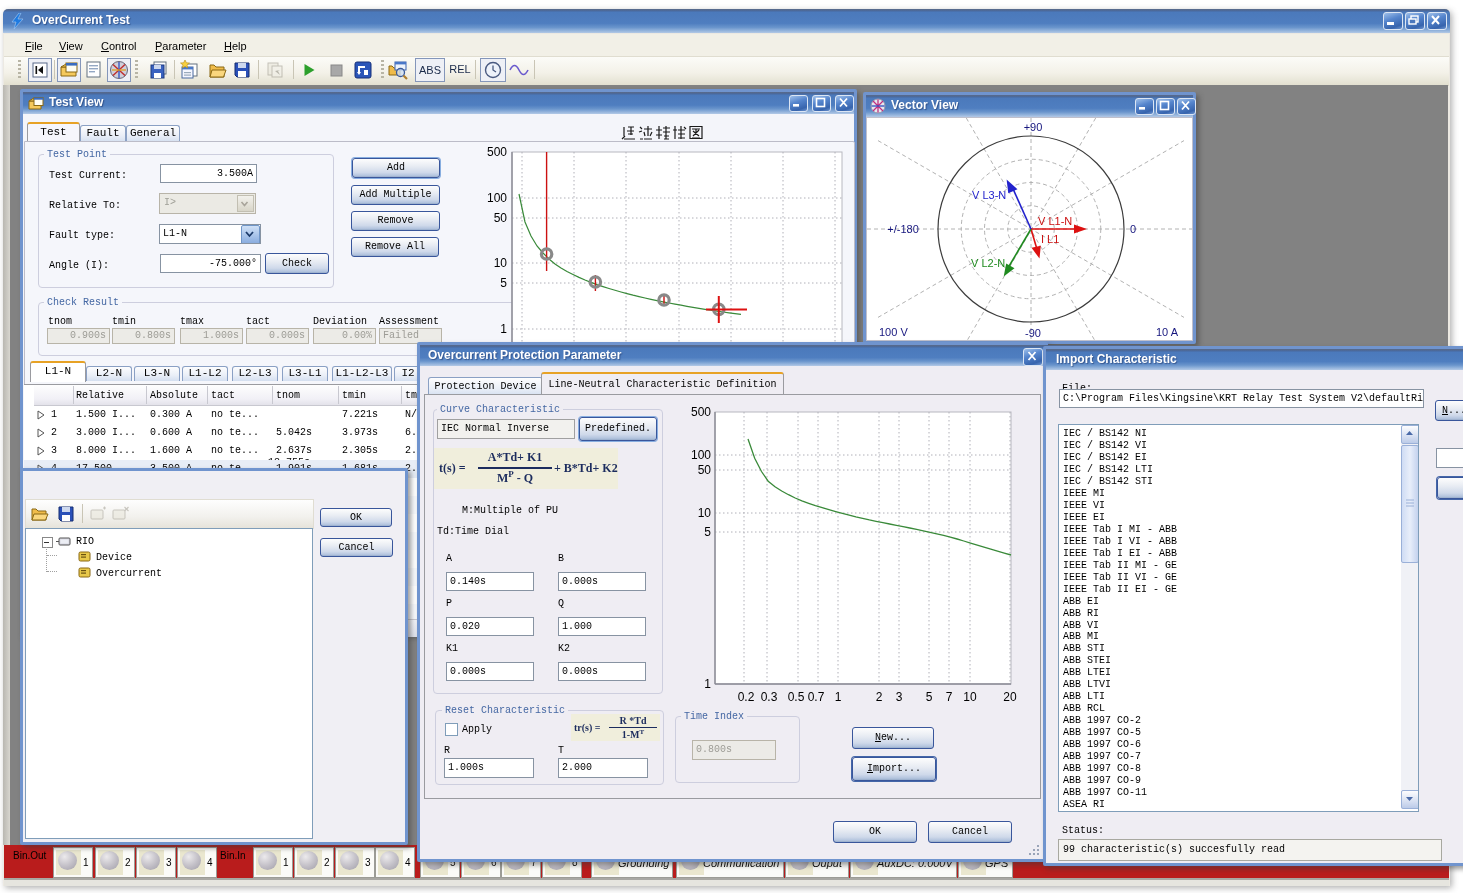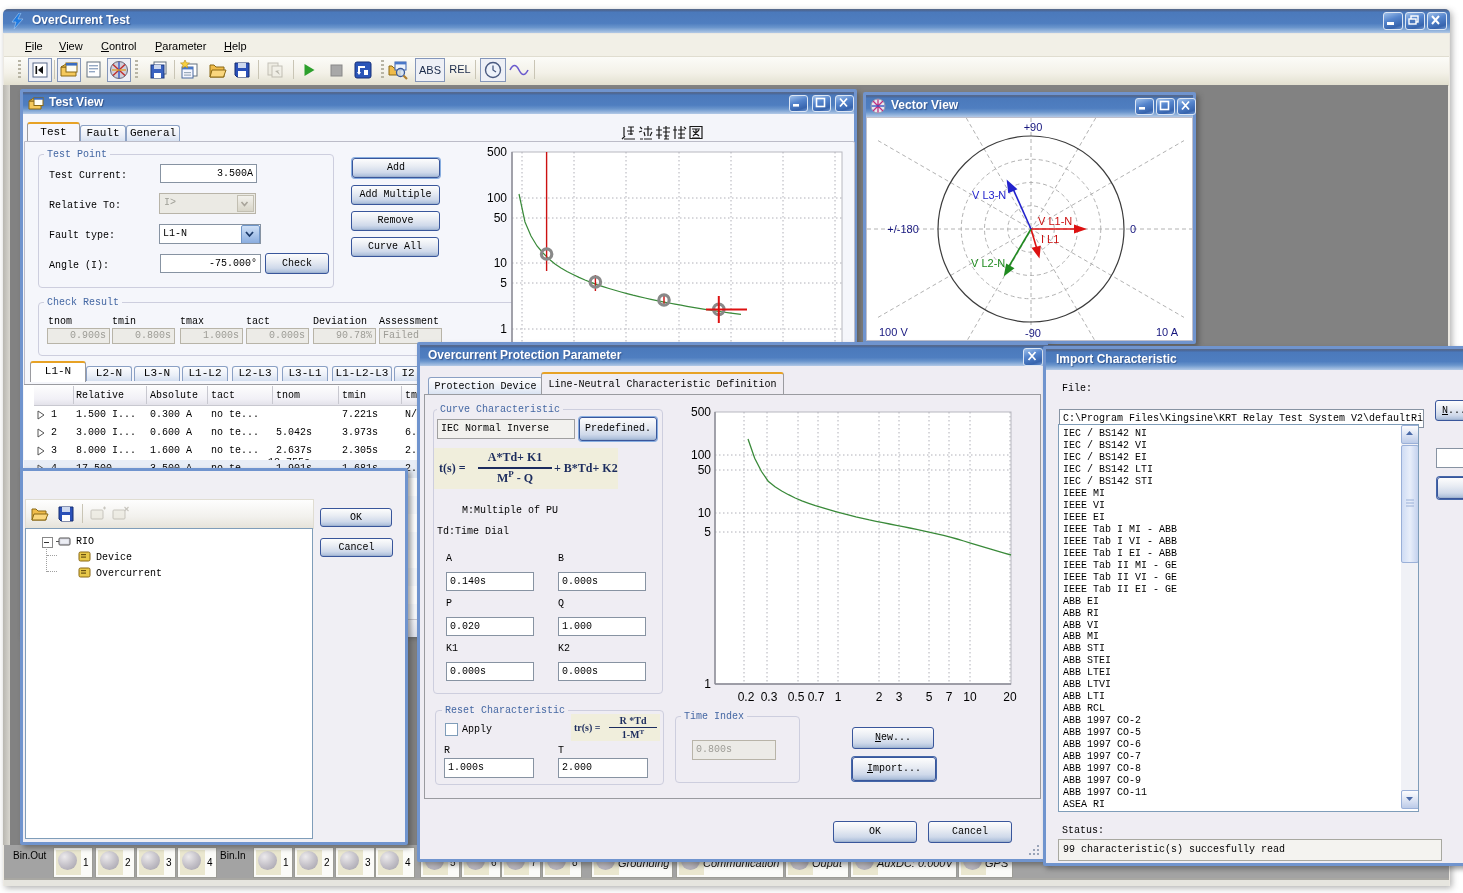--- a/index.html
+++ b/index.html
@@ -164,21 +164,21 @@
     <span class="abs" style="left:21px;top:6px;"><u>F</u>ile</span>
     <span class="abs" style="left:55px;top:6px;"><u>V</u>iew</span>
     <span class="abs" style="left:97px;top:6px;"><u>C</u>ontrol</span>
     <span class="abs" style="left:151px;top:6px;"><u>P</u>arameter</span>
     <span class="abs" style="left:220px;top:6px;"><u>H</u>elp</span>
   </div>
 
   <div class="abs" style="left:7px;top:76px;width:1438px;height:760px;background:#828282;"></div>
   <div class="abs" style="left:0px;top:76px;width:7px;height:760px;background:linear-gradient(90deg,#b9b7b1,#d8d6cf);"></div>
 
-  <div class="abs" id="statusbar" style="left:1px;top:836px;width:1445px;height:36px;background:#a3a3a3;">
+  <div class="abs" id="statusbar" style="left:1px;top:836px;width:1445px;height:36px;background:#b91c1c;">
     <div class="abs" style="left:9px;top:5px;font-size:10px;color:#000;">Bin.Out</div>
     <div class="ledbox" style="left:49px;top:2px;width:38px;">
         <div class="ledsq"></div>
         <div class="led"></div>
         <div class="lednum">1</div>
       </div>
     <div class="ledbox" style="left:91px;top:2px;width:38px;">
         <div class="ledsq"></div>
         <div class="led"></div>
         <div class="lednum">2</div>
@@ -305,35 +305,35 @@
     <div class="abs" style="right:0px;top:0px;width:17px;height:18px;border-radius:2px;background:linear-gradient(180deg,#cfe0f6,#86aade);border:1px solid #7096c8;"><svg width="15" height="16">
           <path d="M4 6 L7.5 10 L11 6" fill="none" stroke="#1c3a6a" stroke-width="1.8"></path>
         </svg></div>
   </div>
   <div class="lbl" style="left:26px;top:168px;">Angle (I):</div>
   <div class="field" style="left:137px;top:162px;width:93px;height:17px;text-align:right;">-75.000°</div>
   <div class="btn" style="left:242px;top:161px;width:62px;height:19px;line-height:19px;">Check</div>
   <div class="btn" style="left:329px;top:66px;width:86px;height:18px;line-height:18px;box-shadow:0 0 0 1px #88aee0;">Add</div>
   <div class="btn" style="left:328px;top:93px;width:87px;height:18px;line-height:18px;">Add Multiple</div>
   <div class="btn" style="left:328px;top:119px;width:87px;height:18px;line-height:18px;">Remove</div>
-  <div class="btn" style="left:328px;top:145px;width:86px;height:18px;line-height:18px;">Curve All</div>
+  <div class="btn" style="left:328px;top:145px;width:86px;height:18px;line-height:18px;">Remove All</div>
 
   <div class="grp" style="left:15px;top:210px;width:790px;height:52px;"></div>
   <div class="grplabel" style="left:21px;top:205px;background:#f5f6fb;padding:0 3px;">Check Result</div>
   <div class="lbl" style="left:25px;top:224px;">tnom</div>
   <div class="lbl" style="left:89px;top:224px;">tmin</div>
   <div class="lbl" style="left:157px;top:224px;">tmax</div>
   <div class="lbl" style="left:223px;top:224px;">tact</div>
   <div class="lbl" style="left:290px;top:224px;">Deviation</div>
   <div class="lbl" style="left:356px;top:224px;">Assessment</div>
   <div class="dfield" style="left:24px;top:236px;width:55px;height:14px;text-align:right;">0.900s</div>
   <div class="dfield" style="left:89px;top:236px;width:55px;height:14px;text-align:right;">0.800s</div>
   <div class="dfield" style="left:157px;top:236px;width:55px;height:14px;text-align:right;">1.000s</div>
   <div class="dfield" style="left:223px;top:236px;width:55px;height:14px;text-align:right;">0.000s</div>
-  <div class="dfield" style="left:290px;top:236px;width:55px;height:14px;text-align:right;">90.78%</div>
+  <div class="dfield" style="left:290px;top:236px;width:55px;height:14px;text-align:right;">0.00%</div>
   <div class="dfield" style="left:356px;top:236px;width:55px;height:14px;">Failed</div>
 
   <svg class="abs" style="left:427px;top:28px;" width="402" height="230" id="tvchart">
     <rect x="62" y="32" width="330" height="193" fill="#fff" stroke="#b8b8c0" stroke-width="1"></rect>
     <g stroke="#b0b0b8" stroke-width="1" stroke-dasharray="1.5,2.5">
       <line x1="62" y1="78" x2="392" y2="78"></line>
         <line x1="62" y1="98" x2="392" y2="98"></line>
       <line x1="62" y1="143" x2="392" y2="143"></line>
         <line x1="62" y1="163" x2="392" y2="163"></line>
       <line x1="62" y1="209" x2="392" y2="209"></line>
@@ -686,21 +686,21 @@
         <rect x="6" y="4" width="2" height="2"></rect>
         <rect x="10" y="0" width="2" height="2"></rect>
       </g>
     </svg>
 </div>
 <div class="abs winborder shadow" id="importdlg" style="left:1043px;top:346px;width:418px;height:514px;background:#efedf3;">
   <div class="abs tbar" style="left:0;top:0;width:418px;height:21px;">
     <div class="abs" style="left:10px;top:3px;text-shadow:1px 1px 1px rgba(20,40,90,0.5);">Import Characteristic</div>
   </div>
   <div class="lbl" style="left:16px;top:34px;">File:</div>
-  <div class="field" style="left:13px;top:60px;width:357px;height:17px;">C:\Program Files\Kingsine\KRT Relay Test System V2\defaultRi</div>
+  <div class="field" style="left:13px;top:40px;width:357px;height:17px;">C:\Program Files\Kingsine\KRT Relay Test System V2\defaultRi</div>
   <div class="btn" style="left:389px;top:51px;width:40px;height:19px;line-height:19px;text-align:left;padding-left:6px;"><u>N</u>...</div>
   <div class="field" style="left:390px;top:99px;width:40px;height:18px;"></div>
   <div class="btn" style="left:391px;top:128px;width:40px;height:20px;box-shadow:0 0 0 1px #4466a8;"></div>
   <div class="abs mono" style="left:12px;top:75px;width:359px;height:386px;background:#fff;border:1px solid #7f9db9;font-size:10px;overflow:hidden;">
     <div style="padding:3px 0 0 4px;line-height:11.97px;white-space:pre;">IEC / BS142 NI
 IEC / BS142 VI
 IEC / BS142 EI
 IEC / BS142 LTI
 IEC / BS142 STI
 IEEE MI

